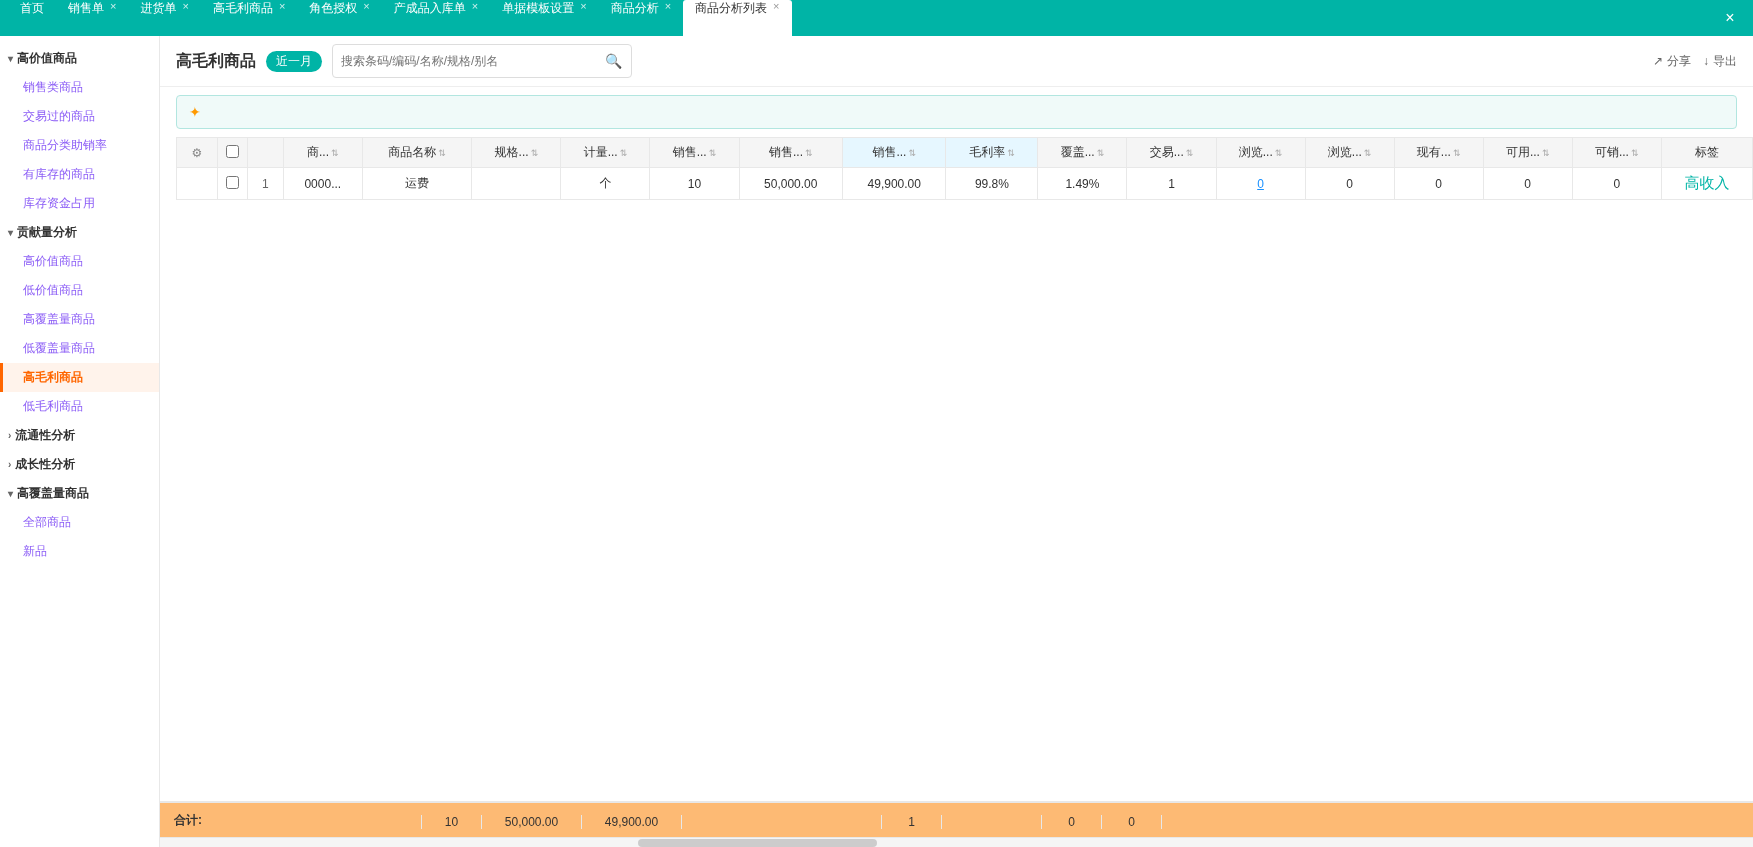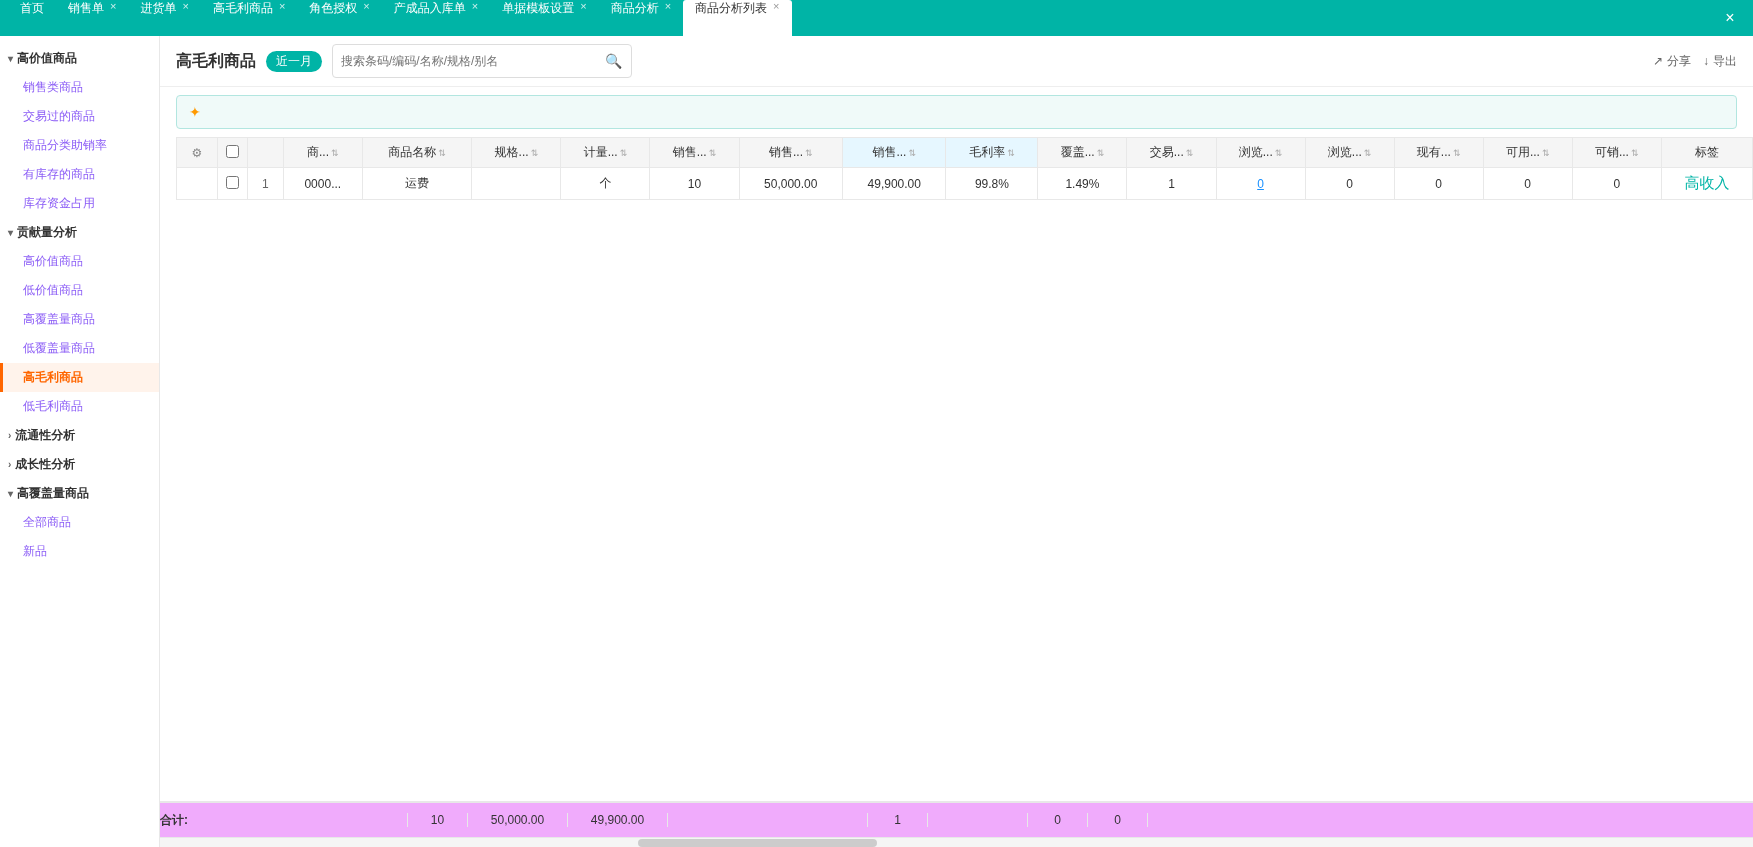--- a/index.html
+++ b/index.html
@@ -237,25 +237,25 @@
       font-size: 15px;
     }
     .link-text {
       color: #1890ff;
       text-decoration: underline;
       cursor: pointer;
     }
 
     
     .table-footer {
-      background: #f0abfc;
+      background: #fdba74;
       border-top: 2px solid #e8e8e8;
-      padding: 8px 0;
-      display: flex;
-      align-items: center;
+      padding: 8px 14px;
+      display: flex;
+      align-items: flex-end;
       min-height: 36px;
       font-size: 12px;
     }
     .footer-label {
       color: #333;
       margin-right: 20px;
       font-weight: bold;
     }
     .footer-cells {
       display: flex;

